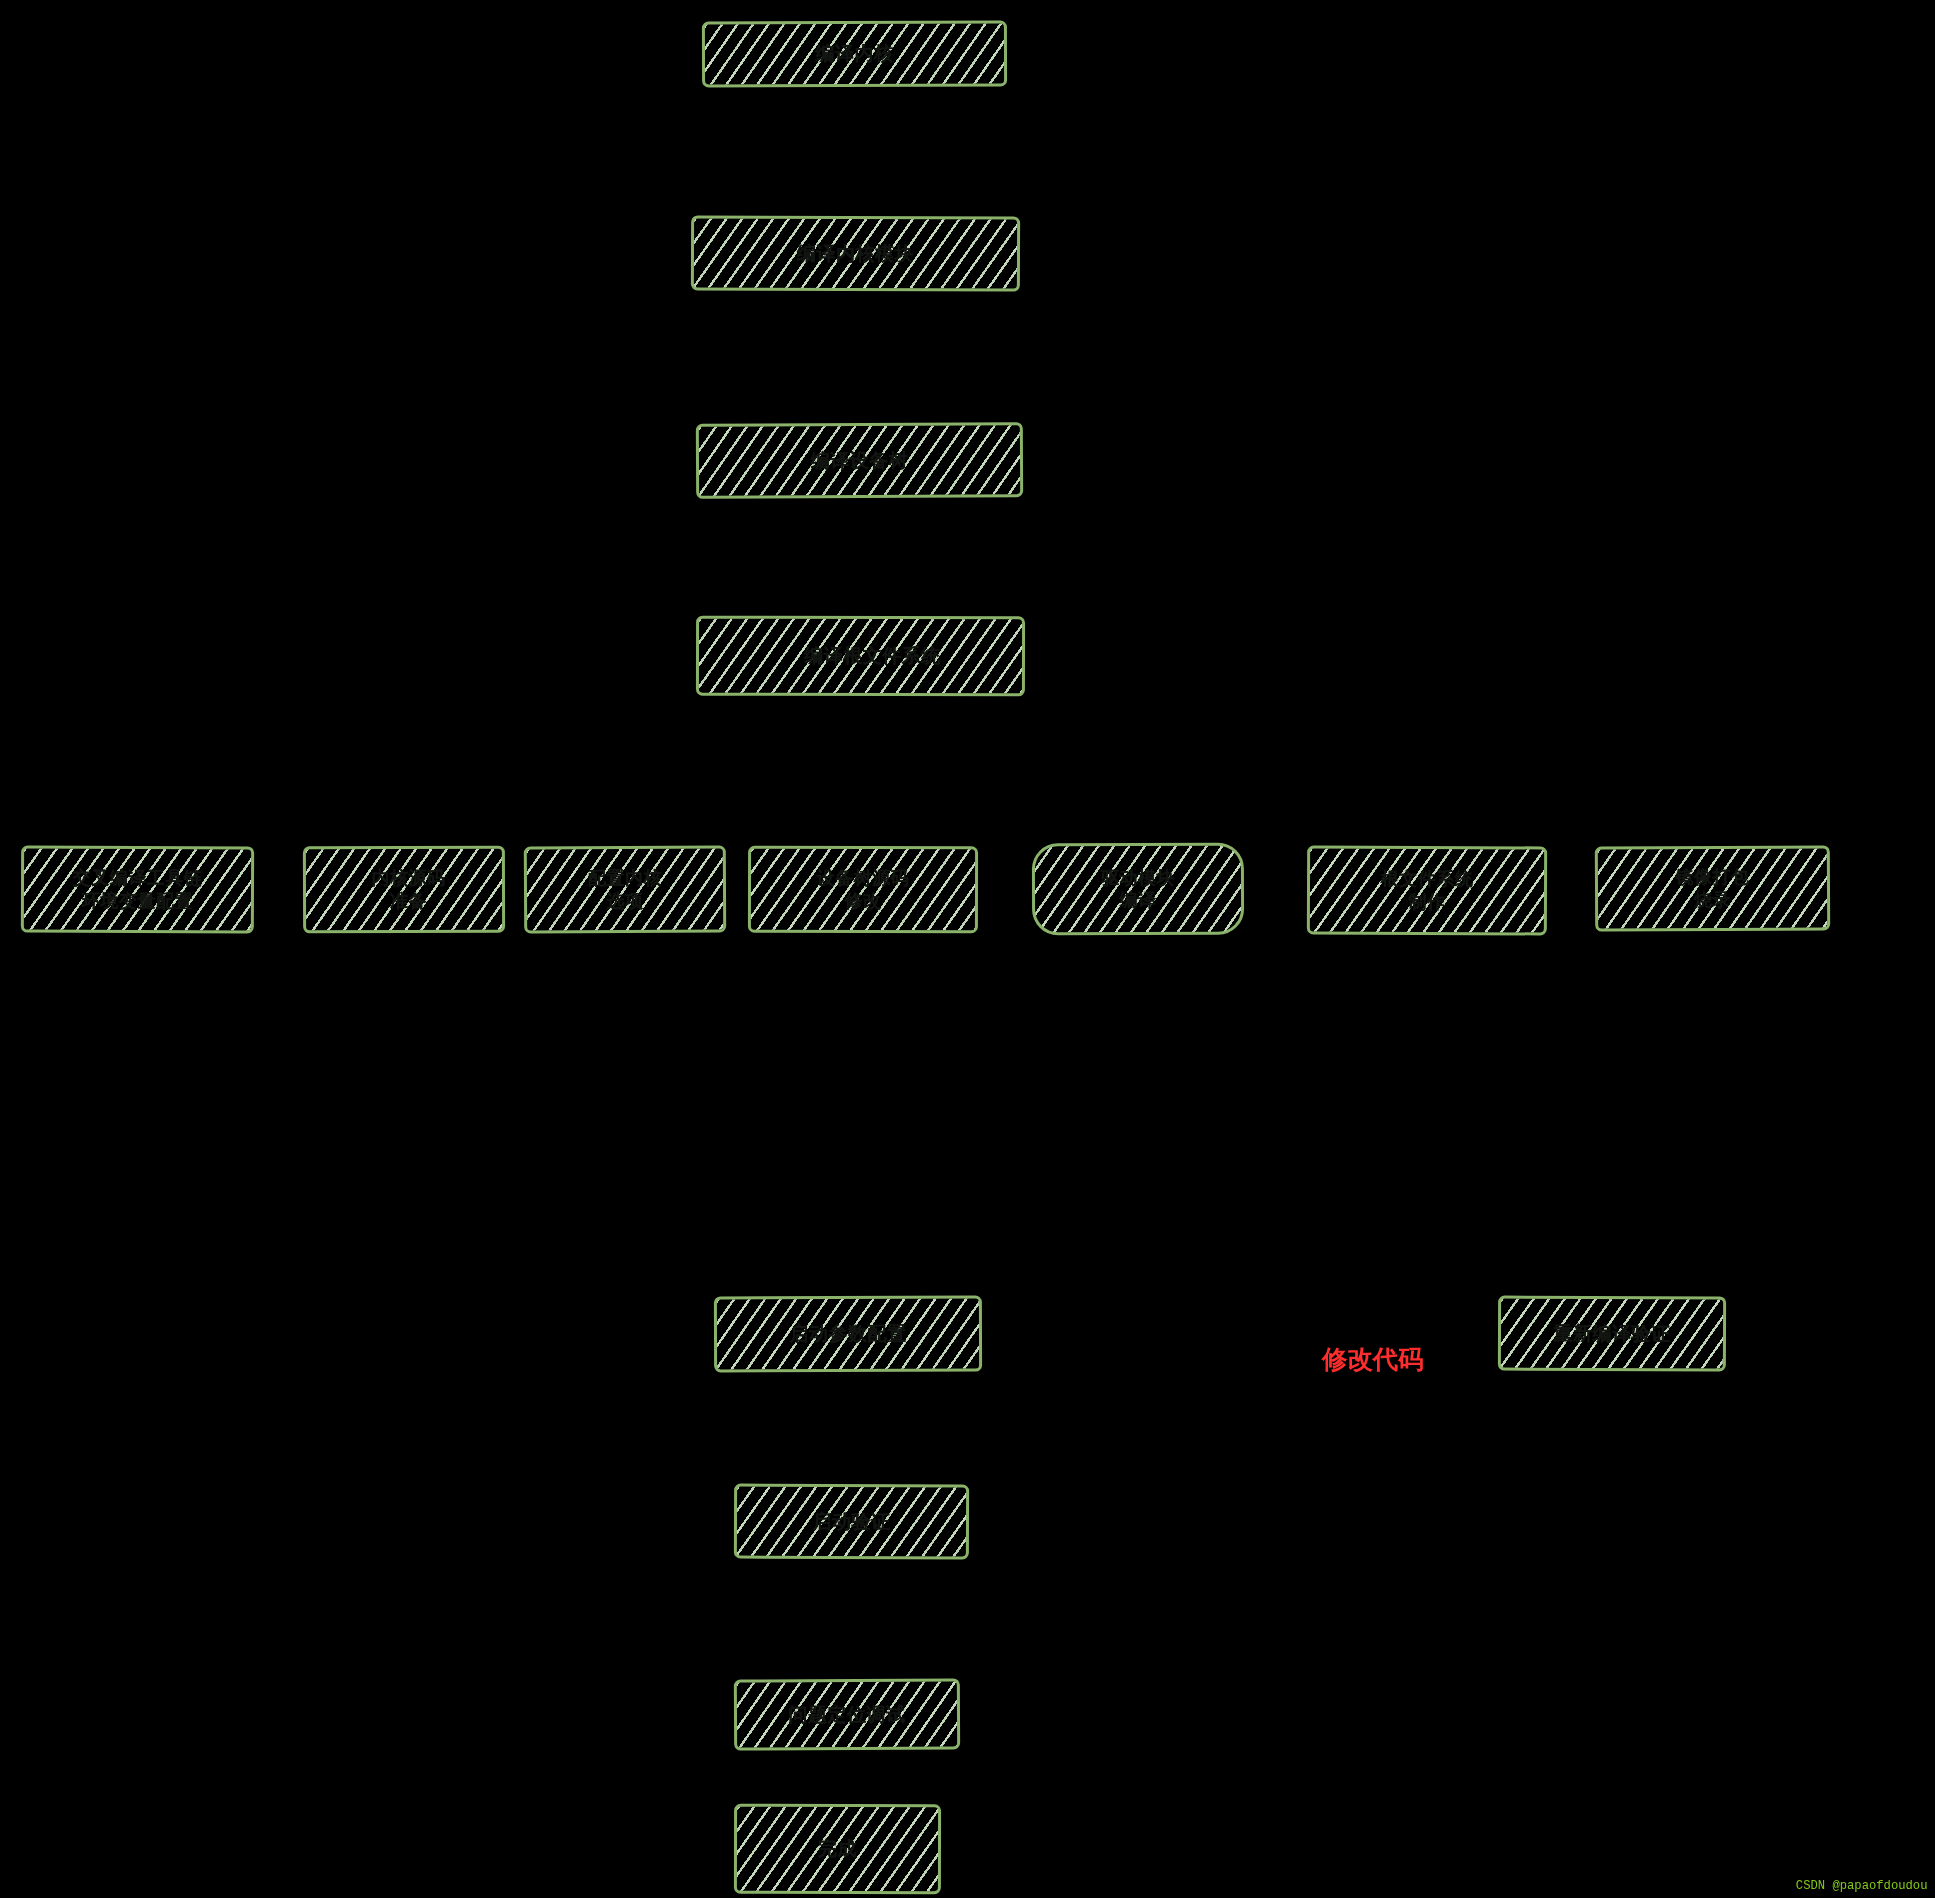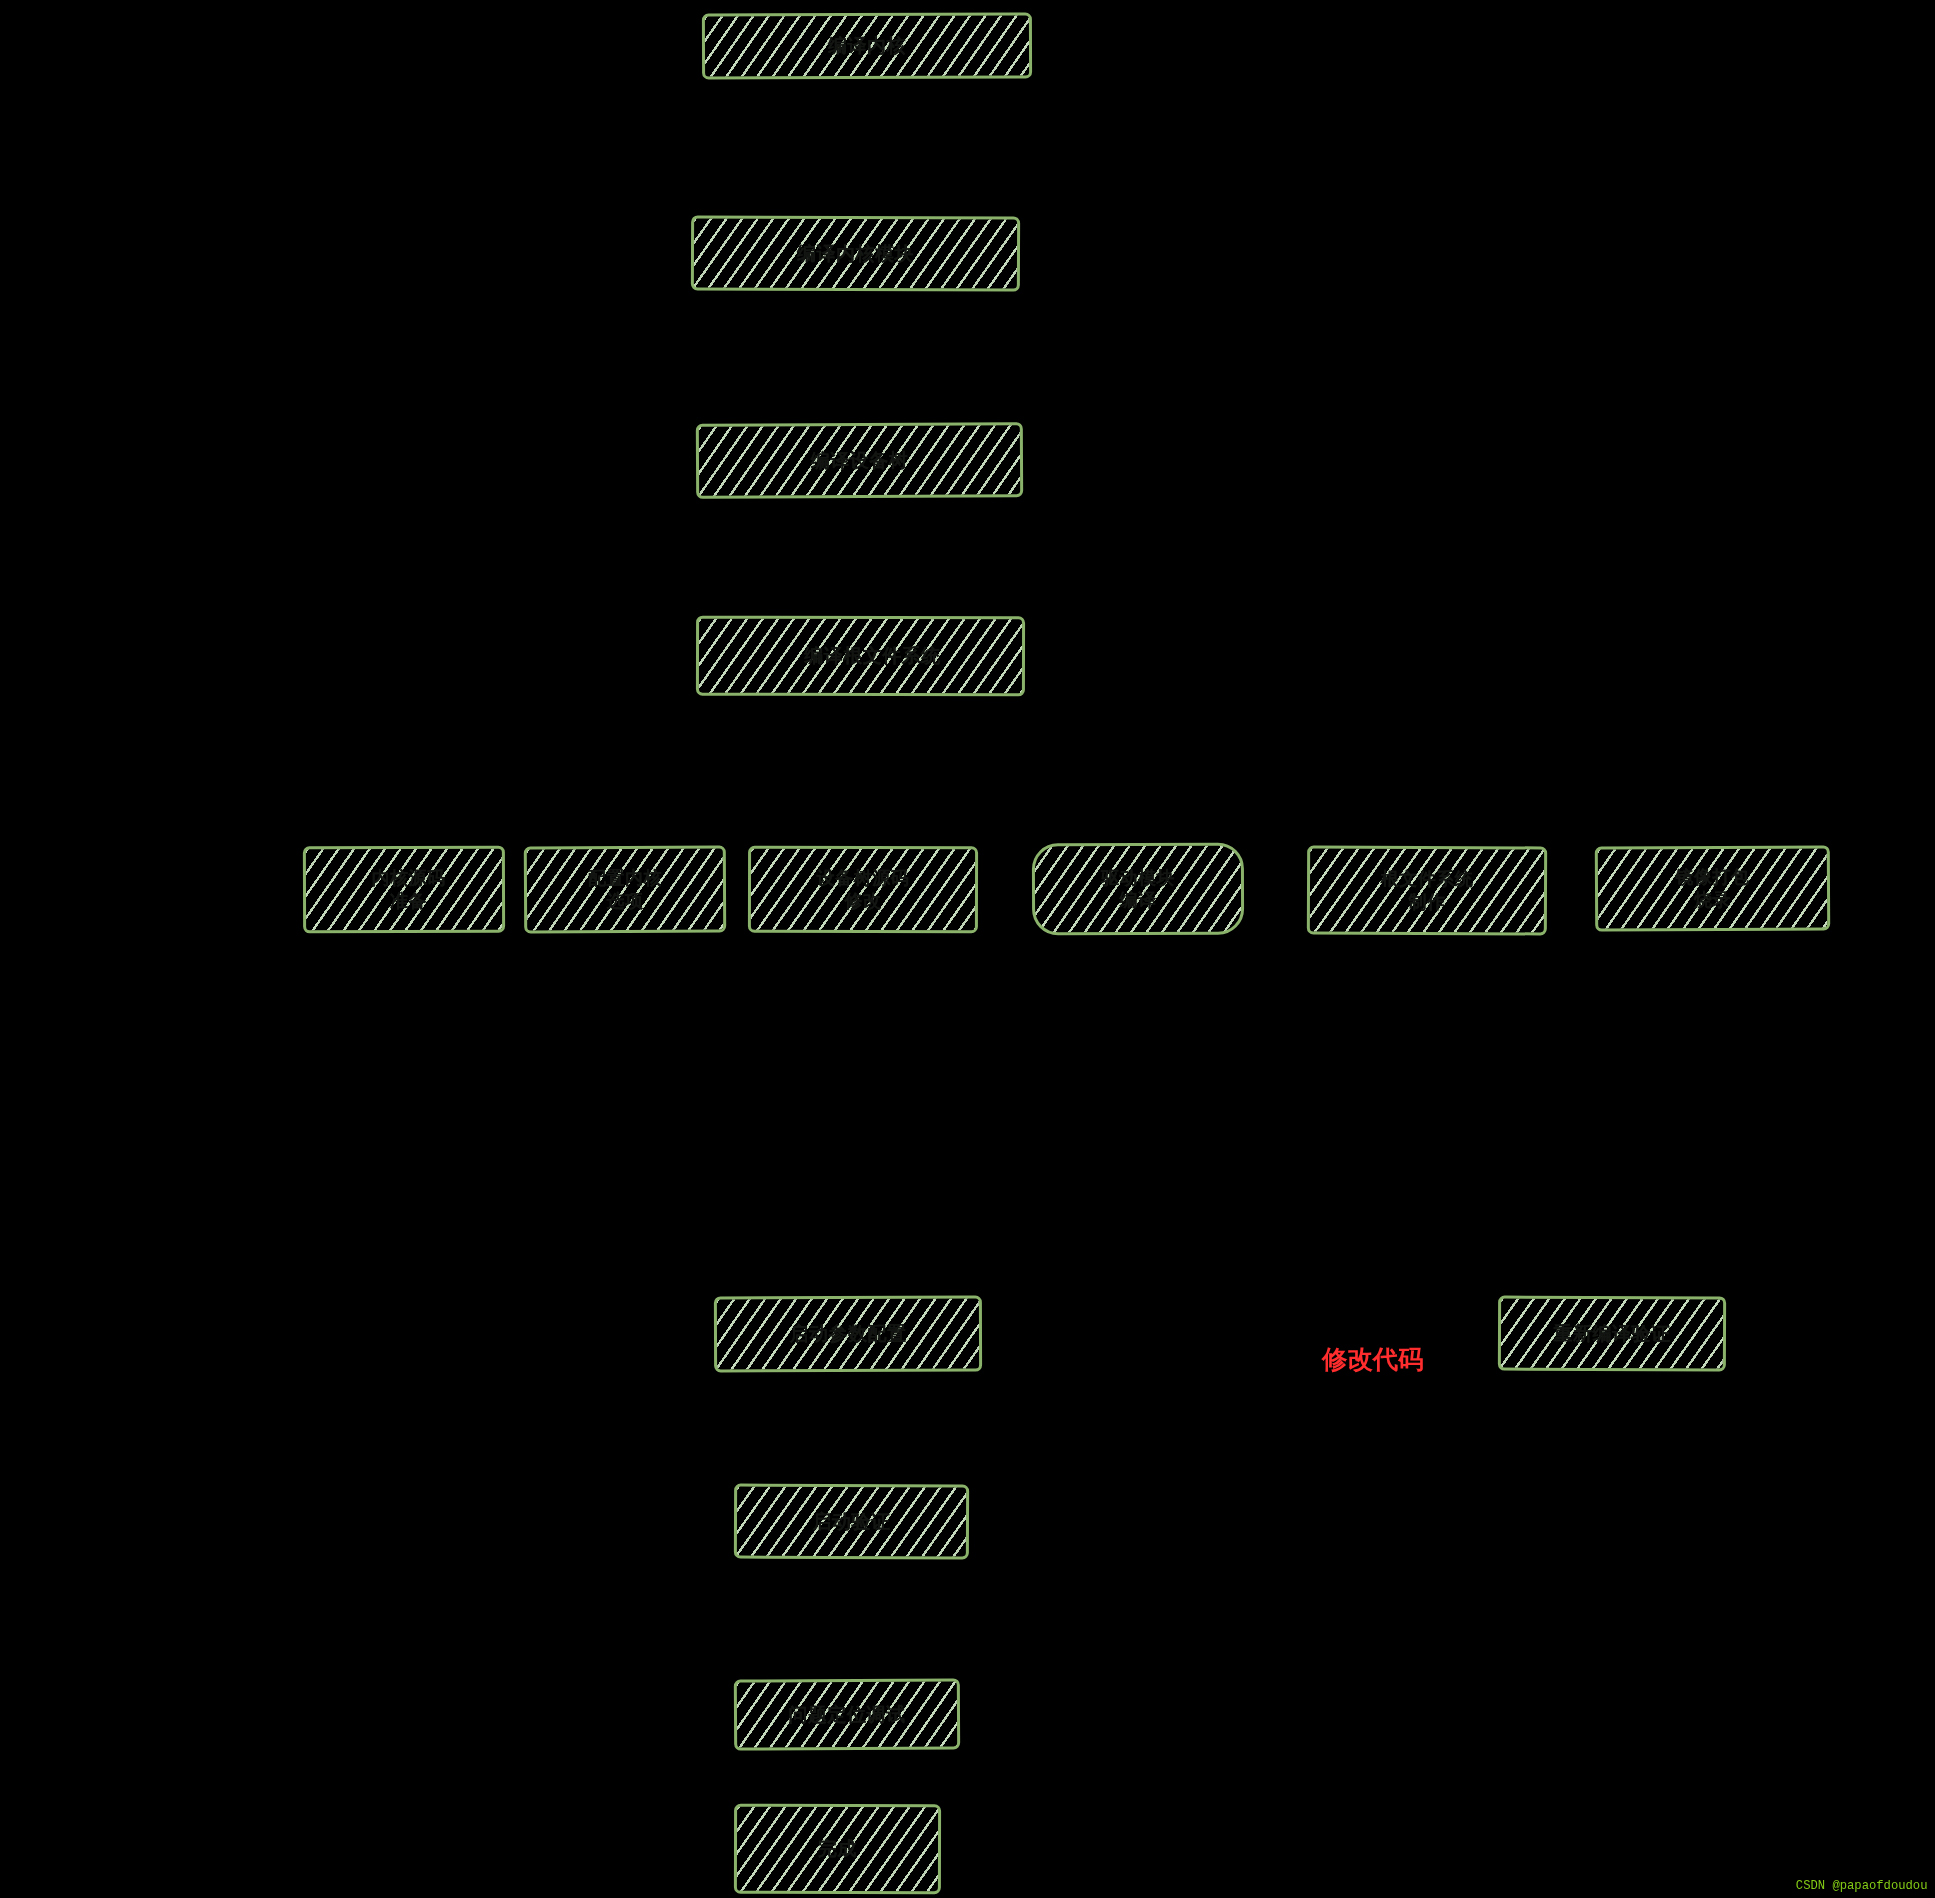--- a/index.html
+++ b/index.html
@@ -80,36 +80,40 @@
     font-size: 12.2px;
     font-family: Liberation Mono, monospace;
     white-space: nowrap;
   }
 </style>
 </head>
 <body>
 
 <div id="canvas">
 
-  <div class="node rot-a" style="left:702px; top:13px; width:330px; height:66px;justify-content:center;">
+  <div class="node rot-a" style="left:702px; top:21px; width:305px; height:66px;justify-content:center;">
     <span class="label">编译内核</span>
   </div>
 
   <div class="node rot-b" style="left:691px; top:216px; width:329px; height:75px;">
     <span class="label">编译内核模块</span>
   </div>
 
   <div class="node rot-c" style="left:696px; top:423px; width:327px; height:75px;">
     <span class="label">编译设备树</span>
   </div>
 
   <div class="node rot-d" style="left:696px; top:616px; width:329px; height:80px;padding-left:24px;">
     <span class="label">编译根文件系统</span>
   </div>
 
+  <div class="node rot-b" style="left:21px; top:846px; width:233px; height:87px;">
+    <span class="label two-line">交叉编译工具链
+环境变量配置</span>
+  </div>
 
   <div class="node rot-a" style="left:303px; top:846px; width:202px; height:87px;padding-left:9px;">
     <span class="label two-line">内核源码
 准备</span>
   </div>
 
   <div class="node rot-c" style="left:524px; top:846px; width:202px; height:87px;">
     <span class="label two-line">配置内核
 选项</span>
   </div>

